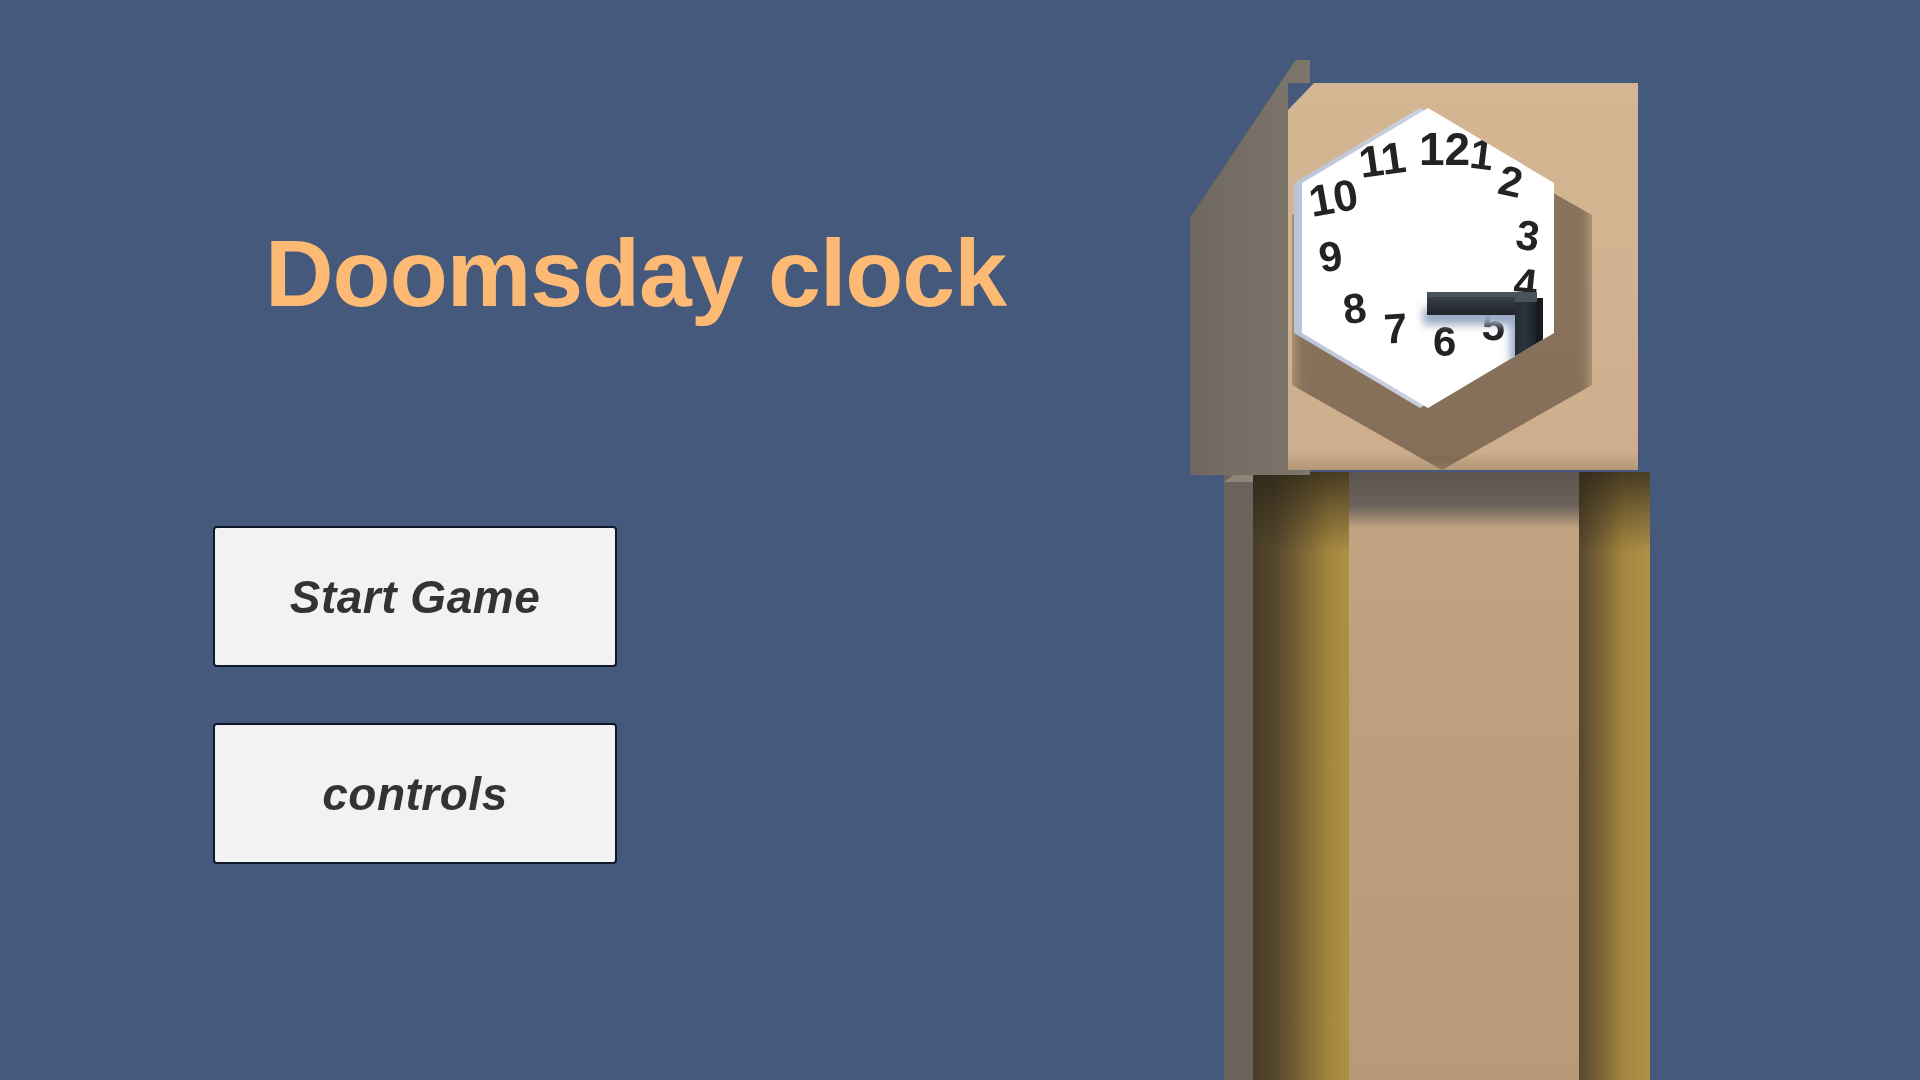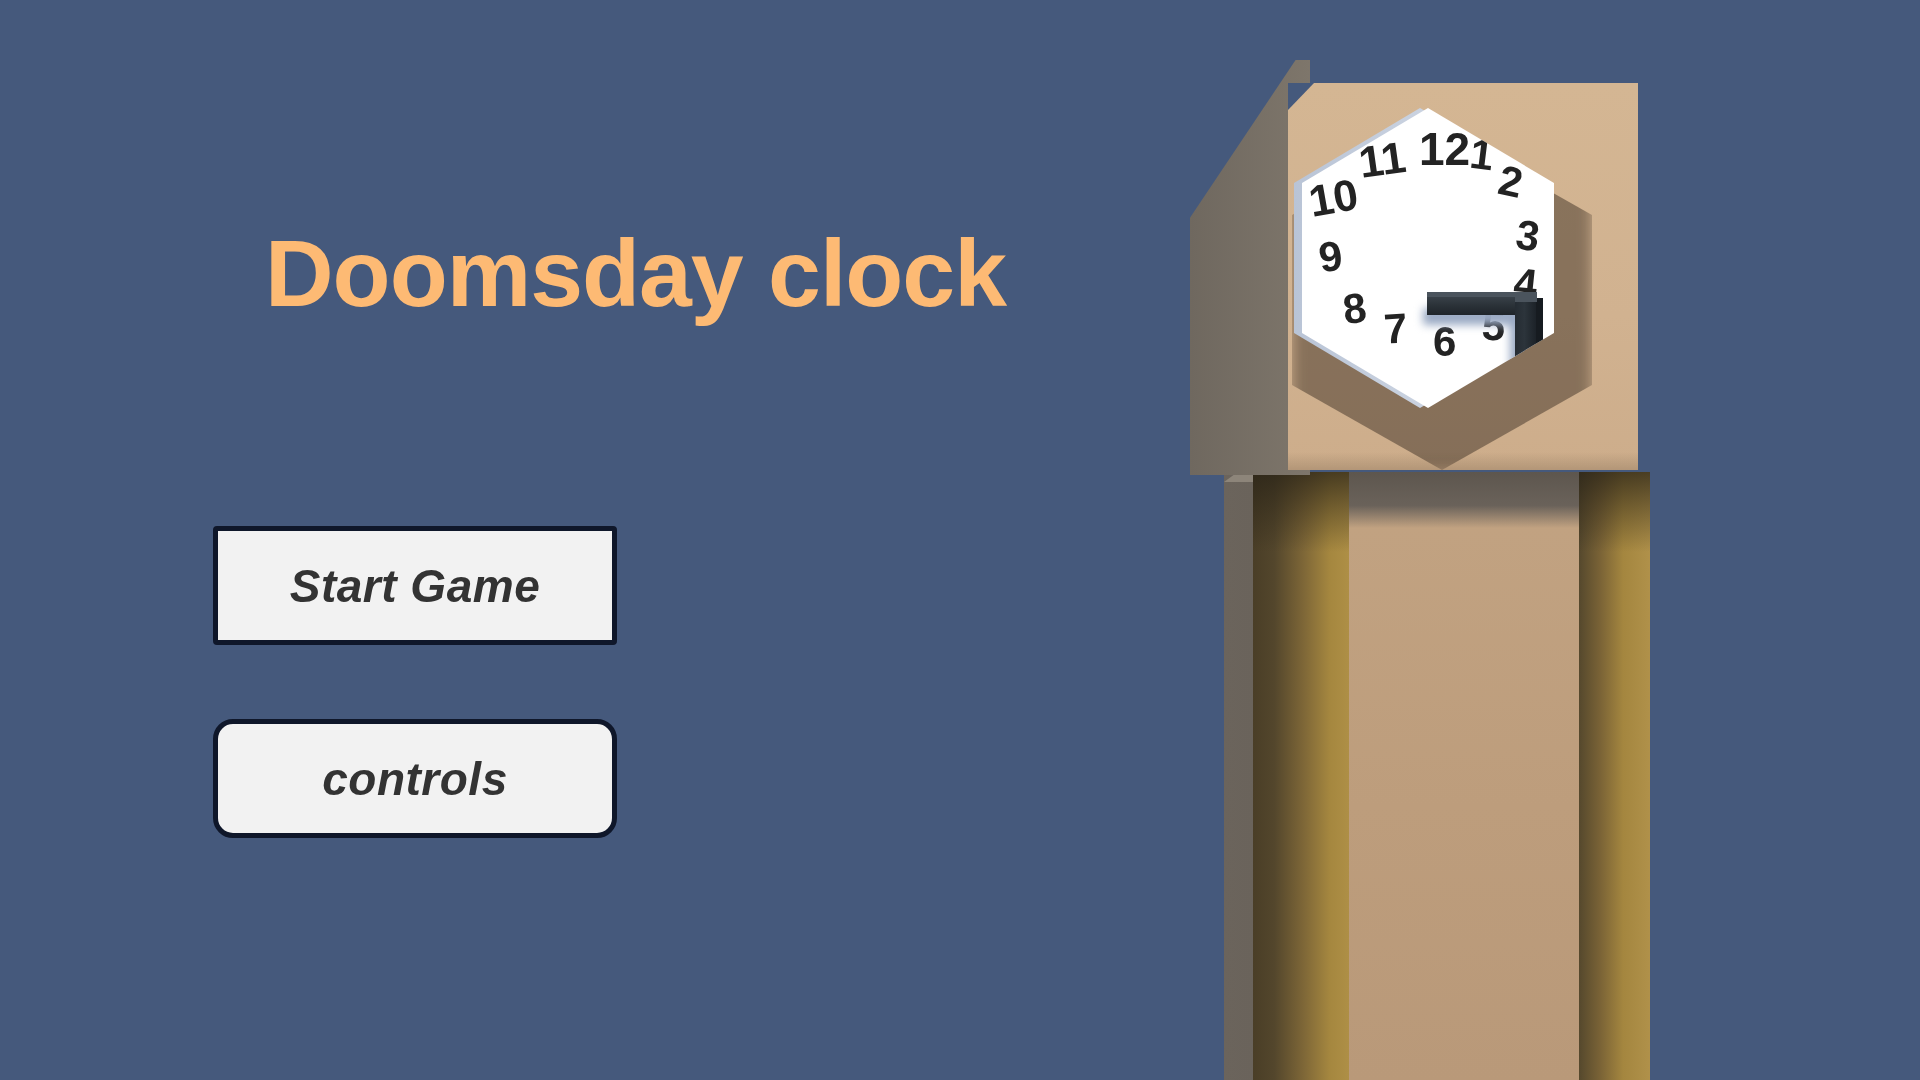--- a/index.html
+++ b/index.html
@@ -22,37 +22,37 @@
     color:#fdba74;
     letter-spacing:-1px;
     white-space:nowrap;
     line-height:1;
     font-family:"Liberation Sans", sans-serif;
   }
 
   
   .menu { position:absolute; left:213px; top:526px; width:404px; }
   .btn {
-    width:404px; height:119px;
+    width:404px; height:141px;
     background:#f2f2f2;
-    border:5px solid #0f172a;
+    border:2px solid #0f172a;
     border-radius:4px;
     display:flex;
     align-items:center;
     justify-content:center;
     font-size:46px;
     font-weight:bold;
     font-style:italic;
     color:#333333;
     letter-spacing:0.5px;
     cursor:pointer;
     user-select:none;
     font-family:"Liberation Sans", sans-serif;
   }
-  .btn + .btn { margin-top:74px;border-radius:20px; }
+  .btn + .btn { margin-top:56px; }
 
   
   #clock { position:absolute; left:1190px; top:60px; width:470px; height:1020px; }
 
   
   .body-wrap { position:absolute; left:34px; top:400px; width:426px; height:620px; }
   .body-side {                 
     position:absolute; left:0px; top:10px; width:29px; height:610px;
     background:linear-gradient(90deg,#6b645c 0%, #6a635b 100%);
   }

